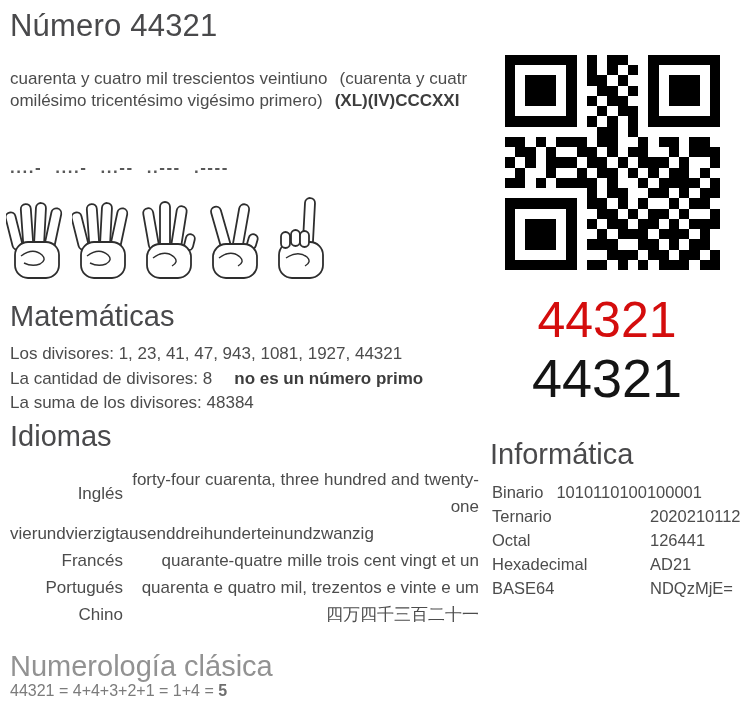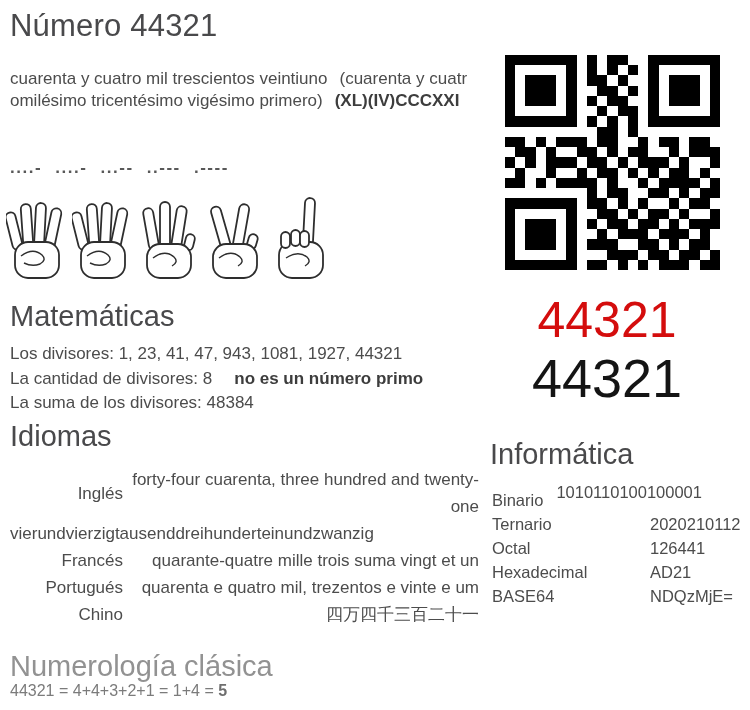--- a/index.html
+++ b/index.html
@@ -60,21 +60,21 @@
   .bignum-black { font-size: 54px; line-height: 60px; font-weight: 400; color: #141414; }
 
   .lang-rows { left: 10px; top: 466px; width: 470px; font-size: 17px; color: #4c4c4c; text-align: right; }
   .lang-rows .row { display: flex; align-items: center; line-height: 27px; }
   .lang-rows .lbl { width: 113px; flex: none; }
   .lang-rows .val { width: 356px; }
 
   .info-rows { left: 492px; top: 480px; width: 256px; font-size: 16.5px; color: #4c4c4c; }
   .info-rows .row { display: flex; line-height: 24px; }
   .info-rows .lbl { width: 158px; flex: none; }
-  .info-rows .row:first-child .lbl { width: auto; margin-right: 13px; margin-top: 8px; }
+  .info-rows .row:first-child .lbl { width: auto; margin-right: 13px; }
 
   .formula { left: 10px; top: 682px; font-size: 16px; color: #7b7b7b; }
   .formula .result { font-weight: 700; color: #6e6e6e; }
 
   .hand-shape { stroke: #2e2e2e; stroke-width: 1.8; fill: #ffffff; }
   .hand-line  { stroke: #2e2e2e; stroke-width: 1.4; fill: none; }
 </style>
 </head>
 <body>
 
@@ -591,21 +591,21 @@
 <div class="abs lang-rows">
     <div class="row">
       <span class="lbl">Inglés</span>
       <span class="val">forty-four cuarenta, three hundred and twenty-one</span>
     </div>
     <div class="row">
       <span class="val">vierundvierzigtausenddreihunderteinundzwanzig</span>
     </div>
     <div class="row">
       <span class="lbl">Francés</span>
-      <span class="val">quarante-quatre mille trois suma vingt et un</span>
+      <span class="val">quarante-quatre mille trois cent vingt et un</span>
     </div>
     <div class="row">
       <span class="lbl">Portugués</span>
       <span class="val">quarenta e quatro mil, trezentos e vinte e um</span>
     </div>
     <div class="row">
       <span class="lbl">Chino</span>
       <span class="val">四万四千三百二十一</span>
     </div>
   </div>

